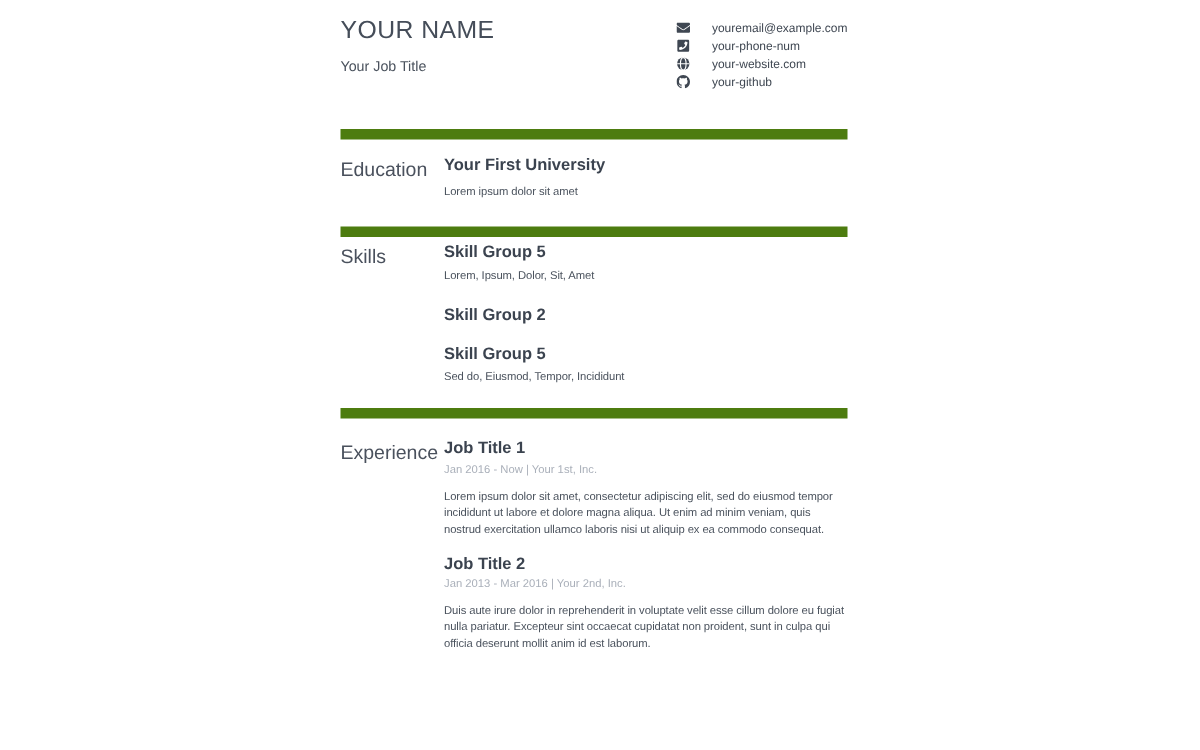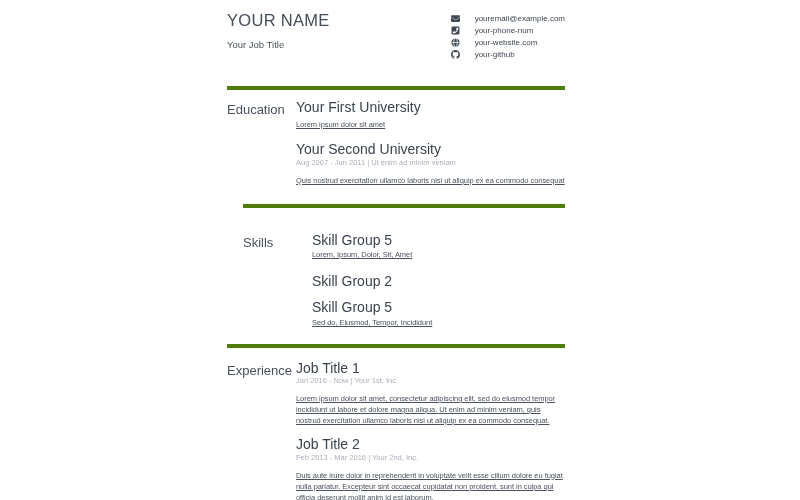--- a/index.html
+++ b/index.html
@@ -54,55 +54,54 @@
     display: inline-flex;
     width: 9px;
     height: 9px;
     margin-right: 3px;
     flex-shrink: 0;
   }
   .cicon svg { width: 9px; height: 9px; display: block; }
   
   .section {
     display: flex;
-    border-top: 4px solid #4d7c0f;
+    border-top: 7px solid #4d7c0f;
     box-sizing: border-box;
     padding: 12px 0 18px;
   }
   .section-label {
     width: 69px;
     flex-shrink: 0;
     font-size: 13px;
     color: #4a515d;
     line-height: 15px;
   }
   .section-body { flex: 1; min-width: 0; }
   .entry + .entry { margin-top: 14px; }
   .entry-title {
-    font-size: 14px;
-    font-weight: 400;
+    font-size: 11px;
+    font-weight: 700;
     color: #3b434f;
     line-height: 10px;
   }
   .entry-meta {
     font-size: 7.5px;
     color: #aab0ba;
     line-height: 10px;
     margin-top: 3.5px;
   }
   .entry-body {
     font-size: 7.5px;
     color: #4a525d;
     line-height: 11px;
     margin-top: 7px;
     letter-spacing: -0.05px;
     hyphens: auto;
-    text-decoration: underline;
   }
-  .section--skills { padding-top: 27px; padding-bottom: 16px; margin-left: 16px; }
+  .section--skills { padding-top: 5px; padding-bottom: 16px; }
   .section--skills .entry + .entry { margin-top: 16px; }
   .section--skills .entry-body { margin-top: 4.5px; }
   .section--experience { padding-top: 15px; padding-bottom: 0; }
   .section--experience .entry + .entry { margin-top: 13px; }
 </style>
 </head>
 <body>
 
 <div class="resume">
 
@@ -149,25 +148,20 @@
     </ul>
   </div>
 
   <div class="section section--education">
     <div class="section-label">Education</div>
     <div class="section-body">
       <div class="entry">
         <div class="entry-title">Your First University</div>
         <div class="entry-body">Lorem ipsum dolor sit amet</div>
       </div>
-      <div class="entry">
-        <div class="entry-title">Your Second University</div>
-        <div class="entry-meta">Aug 2007 - Jun 2011 | Ut enim ad minim veniam</div>
-        <div class="entry-body">Quis nostrud exercitation ullamco laboris nisi ut aliquip ex ea commodo consequat</div>
-      </div>
     </div>
   </div>
 
   <div class="section section--skills">
     <div class="section-label">Skills</div>
     <div class="section-body">
       <div class="entry">
         <div class="entry-title">Skill Group 5</div>
         <div class="entry-body">Lorem, Ipsum, Dolor, Sit, Amet</div>
       </div>
@@ -184,19 +178,19 @@
   <div class="section section--experience">
     <div class="section-label">Experience</div>
     <div class="section-body">
       <div class="entry">
         <div class="entry-title">Job Title 1</div>
         <div class="entry-meta">Jan 2016 - Now | Your 1st, Inc.</div>
         <div class="entry-body">Lorem ipsum dolor sit amet, consectetur adipiscing elit, sed do eiusmod tempor incididunt ut labore et dolore magna aliqua. Ut enim ad minim veniam, quis nostrud exercitation ullamco laboris nisi ut aliquip ex ea commodo consequat.</div>
       </div>
       <div class="entry">
         <div class="entry-title">Job Title 2</div>
-        <div class="entry-meta">Feb 2013 - Mar 2016 | Your 2nd, Inc.</div>
+        <div class="entry-meta">Jan 2013 - Mar 2016 | Your 2nd, Inc.</div>
         <div class="entry-body">Duis aute irure dolor in reprehenderit in voluptate velit esse cillum dolore eu fugiat nulla pariatur. Excepteur sint occaecat cupidatat non proident, sunt in culpa qui officia deserunt mollit anim id est laborum.</div>
       </div>
     </div>
   </div>
 
 </div>
 
 </body></html>

